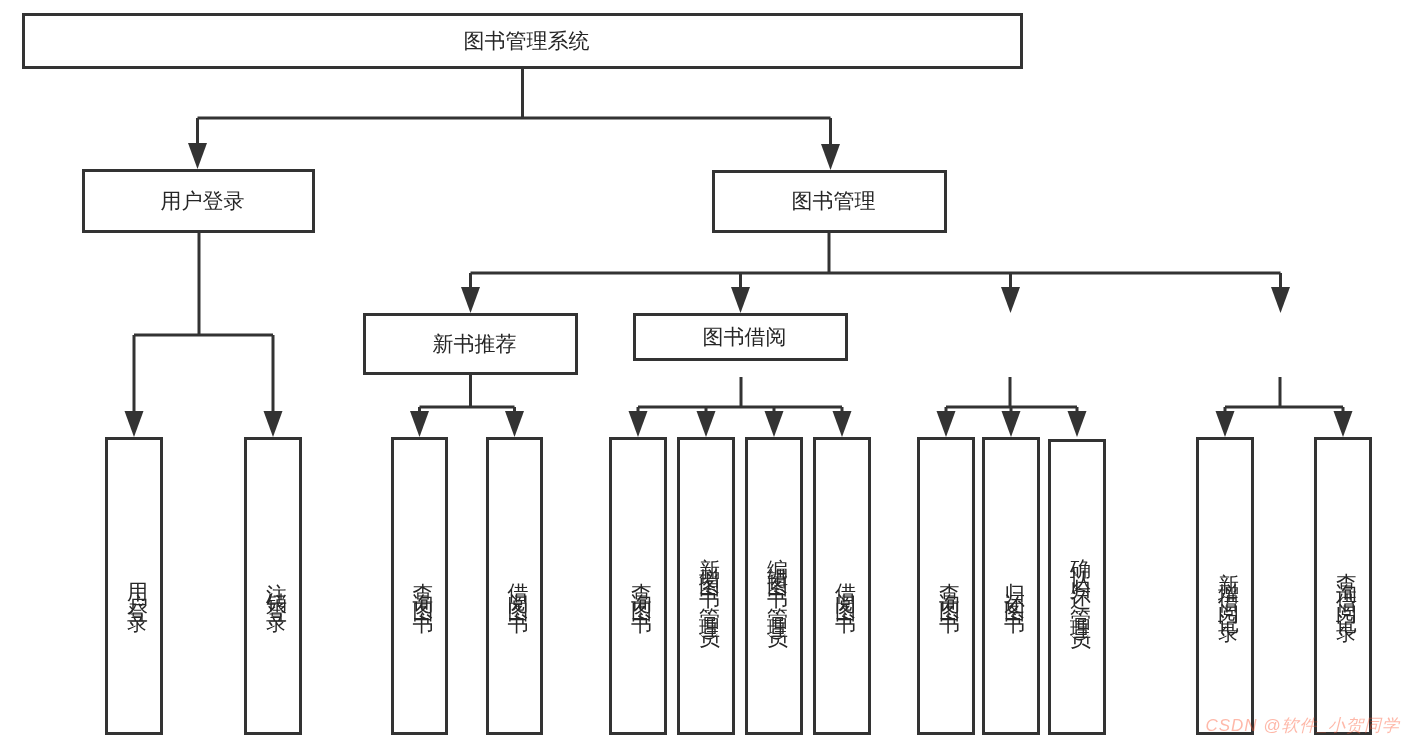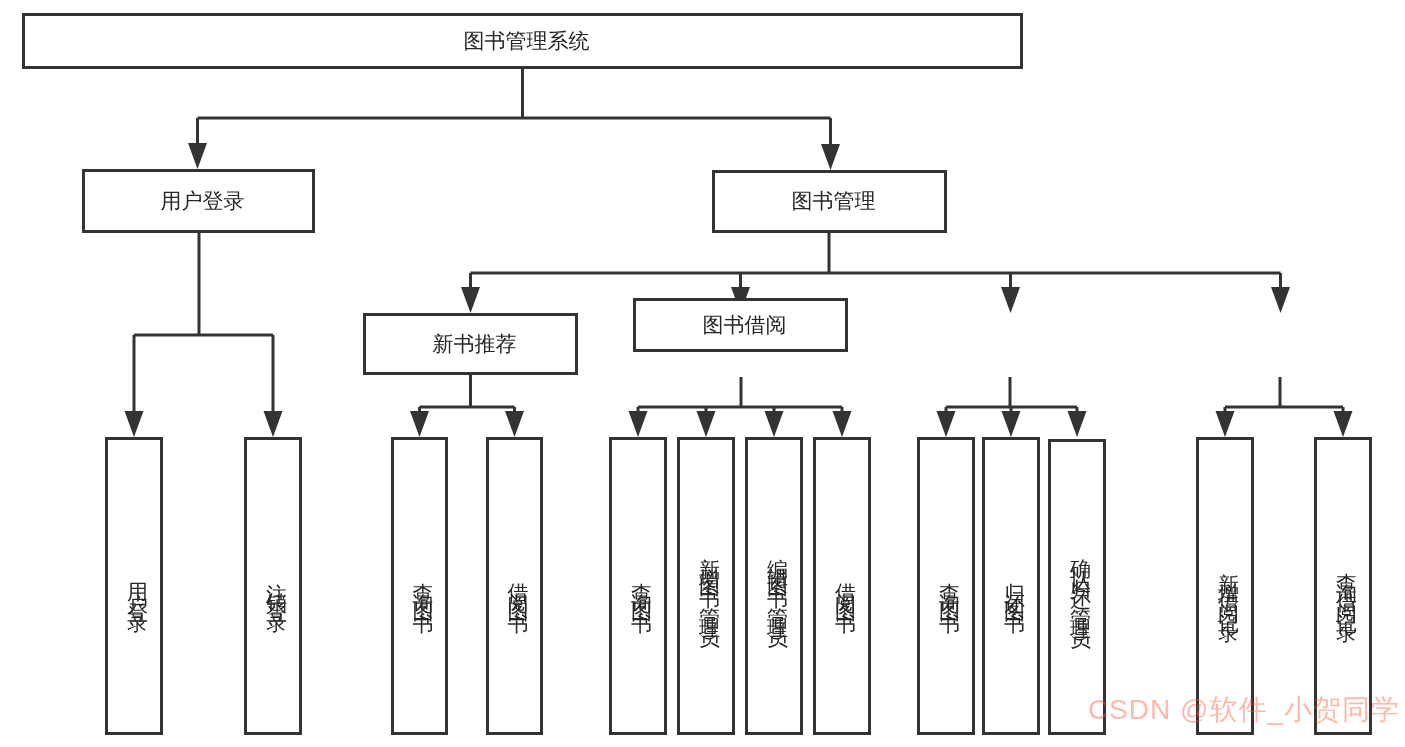--- a/index.html
+++ b/index.html
@@ -12,22 +12,22 @@
     position:absolute;box-sizing:border-box;background:#ffffff;
     border:3px solid #333333;color:#262626;font-size:21px;
     display:flex;align-items:center;justify-content:center;
     text-align:center;line-height:1.25;white-space:nowrap;padding-left:8px;
   }
   .v{
     writing-mode:vertical-rl;text-orientation:mixed;
     letter-spacing:10px;white-space:normal;line-height:1;
   }
   #watermark{
-    position:absolute;right:5px;bottom:18px;font-size:28px;
-    color:rgba(252,85,49,0.42);letter-spacing:1px;white-space:nowrap;
+    position:absolute;right:5px;bottom:10px;font-size:17px;
+    color:rgba(252,85,49,0.42);letter-spacing:1px;white-space:nowrap;font-style:italic;
   }
 </style>
 </head>
 <body>
 
 <div id="canvas">
 
   <svg id="connectors" viewBox="0 0 1405 747">
       <line x1="522.5" y1="69" x2="522.5" y2="118" stroke="#333333" stroke-width="3"></line>
       <line x1="197.5" y1="118" x2="830.5" y2="118" stroke="#333333" stroke-width="3"></line>
@@ -82,21 +82,21 @@
       <line x1="1343" y1="407" x2="1343" y2="415" stroke="#333333" stroke-width="3"></line>
       <polygon points="1333.5,411 1352.5,411 1343,437" fill="#333333"></polygon>
     </svg>
 
   <div class="box" style="left:22px;top:13px;width:1001px;height:56px">图书管理系统</div>
 
   <div class="box" style="left:82px;top:169px;width:233px;height:64px">用户登录</div>
   <div class="box" style="left:712px;top:170px;width:235px;height:63px">图书管理</div>
 
   <div class="box" style="left:363px;top:313px;width:215px;height:62px">新书推荐</div>
-  <div class="box" style="left:633px;top:298px;width:215px;height:54px">图书借阅</div>
+  <div class="box" style="left:633px;top:313px;width:215px;height:48px">图书借阅</div>
 
   <div class="box v" style="left:105px;top:437px;width:58px;height:298px">用户登录</div>
   <div class="box v" style="left:244px;top:437px;width:58px;height:298px">注销登录</div>
 
   <div class="box v" style="left:391px;top:437px;width:57px;height:298px">查询图书</div>
   <div class="box v" style="left:486px;top:437px;width:57px;height:298px">借阅图书</div>
 
   <div class="box v" style="left:609px;top:437px;width:58px;height:298px">查询图书</div>
   <div class="box v" style="left:677px;top:437px;width:58px;height:298px">新增图书（管理员）</div>
   <div class="box v" style="left:745px;top:437px;width:58px;height:298px">编辑图书（管理员）</div>

